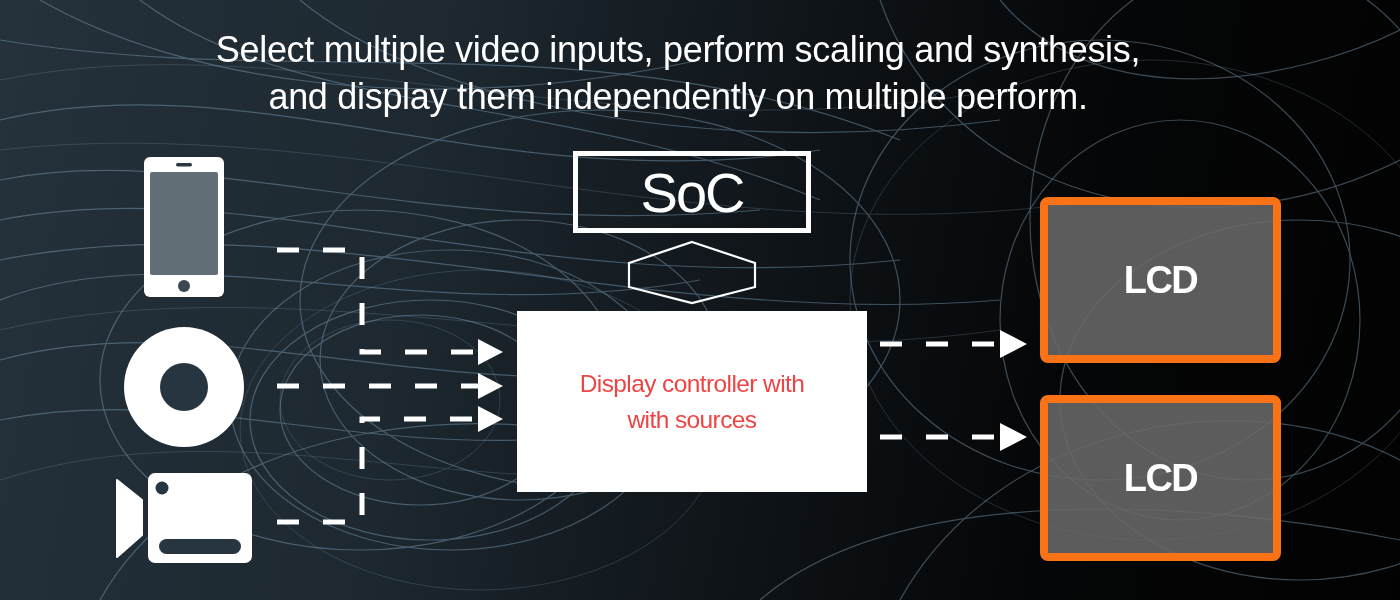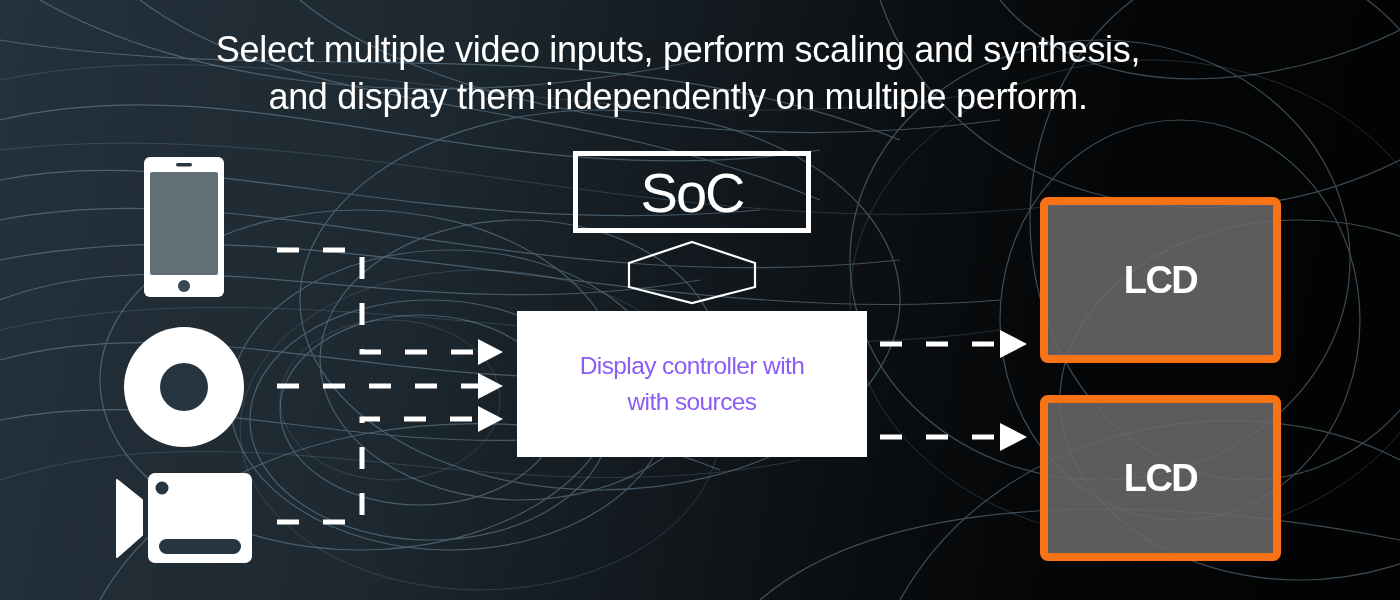--- a/index.html
+++ b/index.html
@@ -14,22 +14,22 @@
     color: #ffffff; font-size: 36px; line-height: 47px; letter-spacing: -0.3px;
   }
   .headline div { white-space: nowrap; }
   .soc-box {
     position: absolute; left: 573px; top: 151px; width: 228px; height: 72px;
     border: 5px solid #ffffff; box-sizing: content-box;
     display: flex; align-items: center; justify-content: center;
     color: #ffffff; font-weight: normal; font-size: 56px; letter-spacing: -2px;
   }
   .controller-box {
-    position: absolute; left: 517px; top: 311px; width: 350px; height: 146px;
-    background: #ffffff; color: #8b5cf6;
+    position: absolute; left: 517px; top: 311px; width: 350px; height: 181px;
+    background: #ffffff; color: #ef4444;
     display: flex; align-items: center; justify-content: center; text-align: center;
     font-size: 24.5px; line-height: 36px; letter-spacing: -0.6px;
   }
   .lcd {
     position: absolute; width: 225px; height: 150px; border: 8px solid #f97316; border-radius: 8px;
     background: rgba(105,105,105,0.88);
     display: flex; align-items: center; justify-content: center;
     color: #ffffff; font-weight: bold; font-size: 38px; letter-spacing: -1.5px;
   }
   .lcd1 { left: 1040px; top: 197px; }

